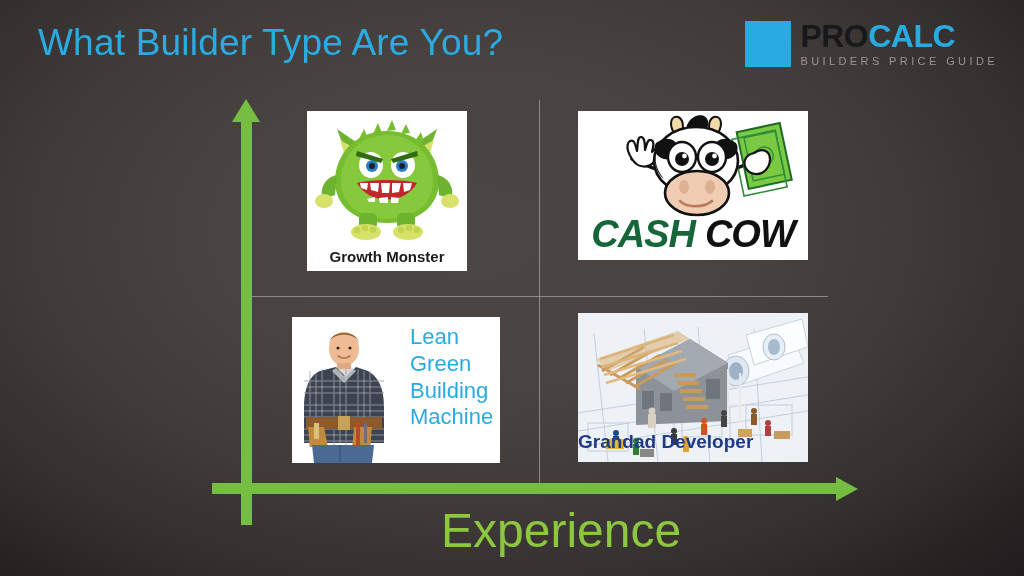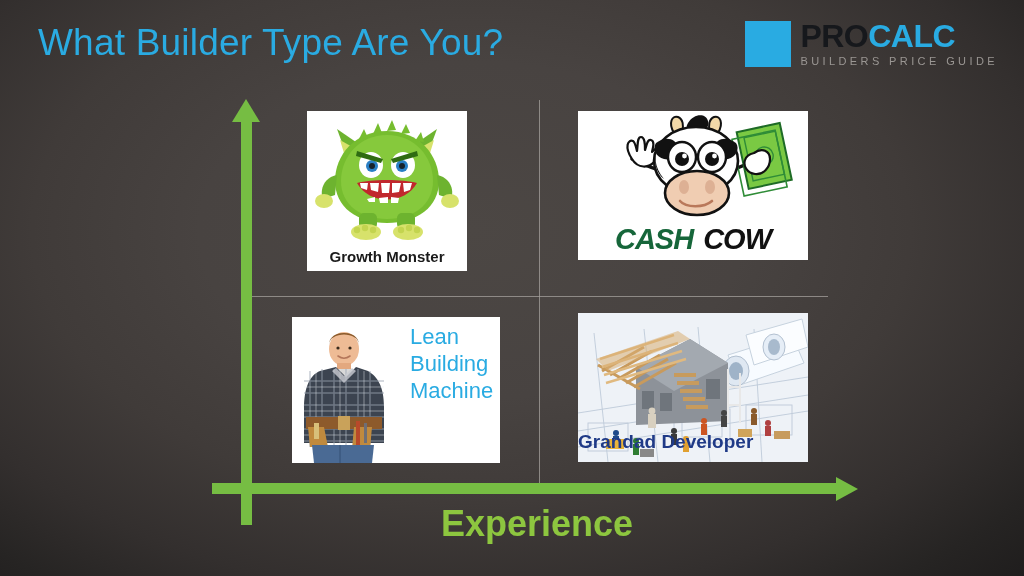--- a/index.html
+++ b/index.html
@@ -51,39 +51,39 @@
     position:absolute; left:836px; top:477px;
     width:0; height:0; border-top:12px solid transparent;
     border-bottom:12px solid transparent; border-left:22px solid #76bd43;
   }
   #label-scale {
     position:absolute; left:104px; top:273px;
     font-size:36px; color:#8dc63f; font-weight:400;
   }
   #label-experience {
     position:absolute; left:441px; top:503px;
-    font-size:36px; color:#8dc63f; font-weight:700;text-align:center;
+    font-size:48px; color:#8dc63f; font-weight:400;text-align:center;
   }
 
   
   .card { position:absolute; background:#fff; overflow:hidden; }
 
   
   #card-growth { left:307px; top:111px; width:160px; height:160px; }
   #monster-stage { position:absolute; left:0; top:2px; width:160px; height:128px; }
   .card-caption-dark {
     position:absolute; left:0; right:0; bottom:6px; text-align:center;
     font-size:15px; font-weight:700; color:#1a1a1a;
   }
 
   
   #card-cow { left:578px; top:111px; width:230px; height:149px; }
   #cow-stage { position:absolute; left:0; top:0; width:230px; height:110px; }
   #cow-word { position:absolute; left:0; right:0; bottom:4px; text-align:center; white-space:nowrap; }
-  #cow-word span { font-size:29px; font-weight:800; font-style:italic; letter-spacing:-1px; }
+  #cow-word span { font-size:38px; font-weight:800; font-style:italic; letter-spacing:-1px; }
   #cow-cash { color:#16663a; }
   #cow-cow { color:#111; margin-left:10px; }
 
   
   #card-lean { left:292px; top:317px; width:208px; height:146px; display:flex; }
   #lean-photo { position:relative; width:104px; height:146px; flex:none; overflow:hidden; }
   #lean-text {
     flex:1; padding:7px 0 0 8px; display:flex; flex-direction:column;
     justify-content:flex-start; line-height:1.22;margin-left:6px;
   }
@@ -271,20 +271,21 @@
       <path d="M62 110 l18 0 l-2 22 l-18 0 Z" fill="#c08a3e"></path>
       <rect x="64" y="104" width="4" height="24" fill="#b8492a"></rect>
       <rect x="72" y="106" width="3" height="20" fill="#6f6f75"></rect>
       <rect x="22" y="106" width="5" height="16" fill="#d8c07a"></rect>
 
       <path d="M20 128 h62 l-2 18 h-58 Z" fill="#4a6a94"></path>
       <path d="M48 128 v18" stroke="#3c5a80" stroke-width="1.6"></path>
     </svg>
     <div id="lean-text">
       <span>Lean</span>
+      <span>Green</span>
       <span>Building</span>
       <span>Machine</span>
     </div>
   </div>
 
   <div class="card" id="card-grandad">
     <svg id="grandad-stage" viewBox="0 0 230 149" preserveAspectRatio="none">
       <rect width="230" height="149" fill="#eef2f7"></rect>
 
       <g stroke="#b9c6d6" stroke-width="0.9" fill="none" opacity=".9">

